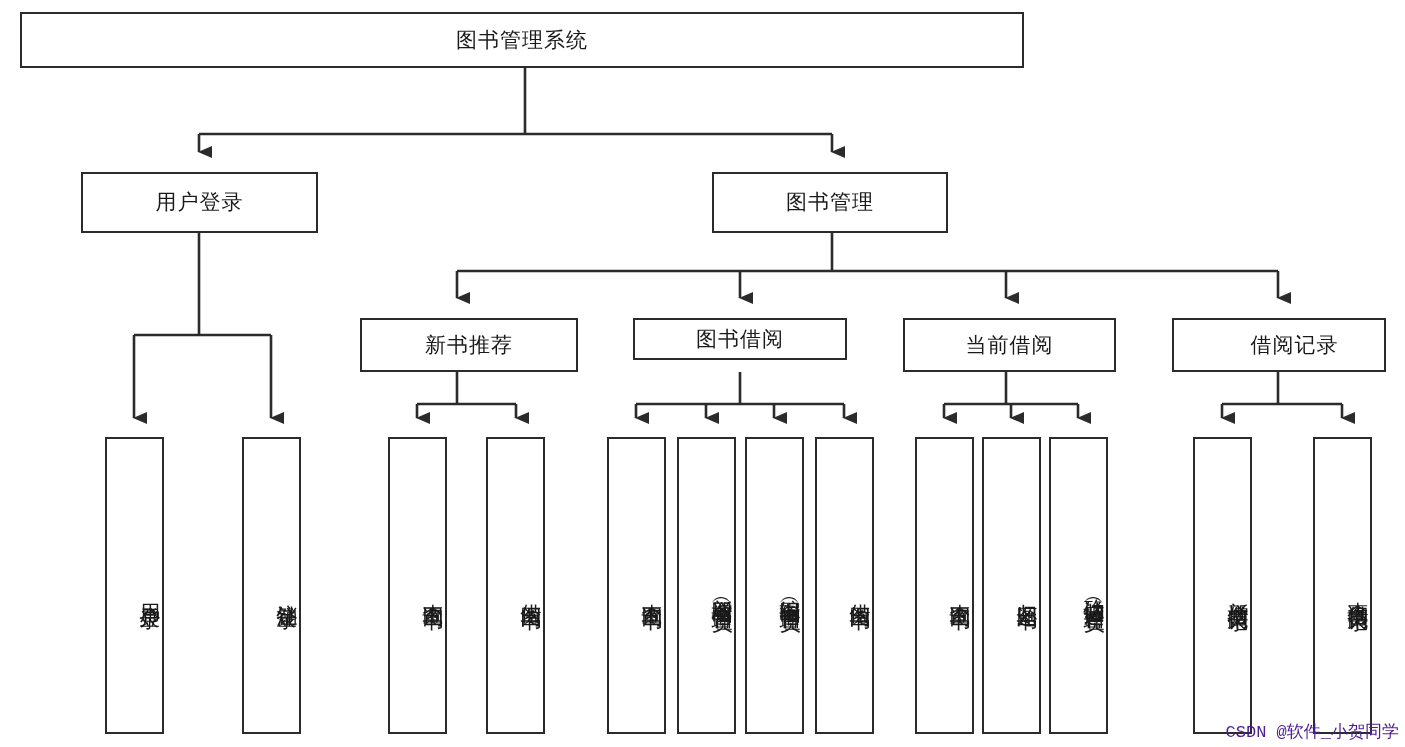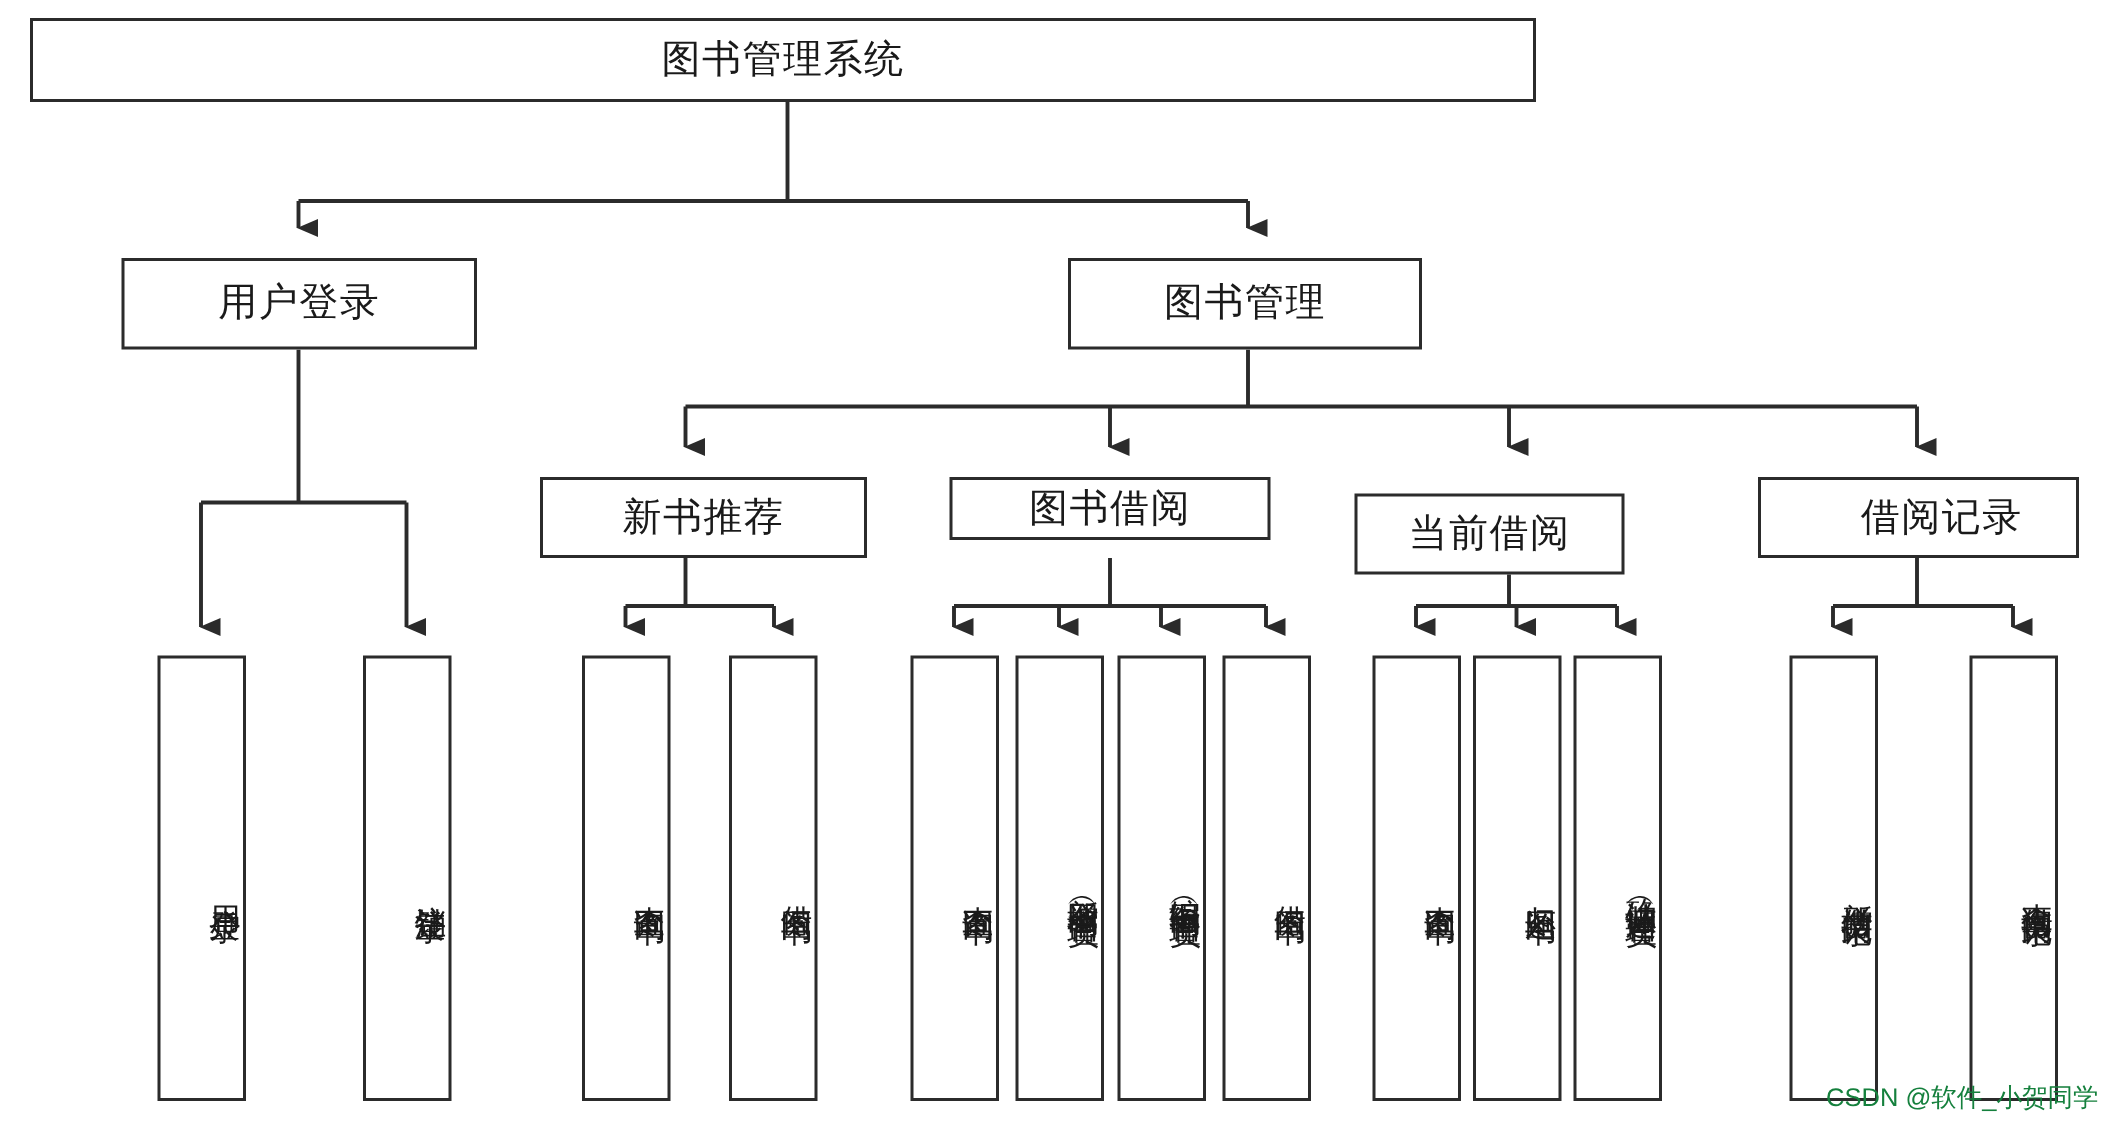--- a/index.html
+++ b/index.html
@@ -28,21 +28,21 @@
     box-sizing: border-box;
     border: 2px solid #2b2b2b;
     background: #ffffff;
     display: flex;
     align-items: center;
     justify-content: center;
     color: #1a1a1a;
     line-height: 1.18;
   }
   .node.h {
-    font-size: 26px;
+    font-size: 21px;
     letter-spacing: 1px;
     text-align: center;
   }
   .node.v {
     writing-mode: vertical-rl;
     text-orientation: upright;
     font-size: 21px;
     letter-spacing: 2px;
     padding-top: 10px;
     align-items: flex-start;
@@ -51,23 +51,23 @@
   .node.v .vtext {
     writing-mode: vertical-rl;
     text-orientation: upright;
     white-space: nowrap;
   }
   #watermark {
     position: absolute;
     right: 6px;
     bottom: 4px;
     font-size: 17px;
-    color: #15803d;
+    color: #4c1d95;
     white-space: nowrap;
-    font-family: Liberation Sans, sans-serif;
+    font-family: Liberation Mono, monospace;
   }
 </style>
 </head>
 <body>
 
 <div id="canvas">
 
   <svg class="wires" viewBox="0 0 1405 747">
     <defs>
       <marker id="arrow" viewBox="0 0 12 14" refX="6" refY="13" markerWidth="12" markerHeight="14" orient="auto-start-reverse" markerUnits="userSpaceOnUse">
@@ -128,21 +128,21 @@
   <div class="node h" style="left:712px; top:172px; width:236px; height:61px;">
     <span>图书管理</span>
   </div>
 
   <div class="node h" style="left:360px; top:318px; width:218px; height:54px;">
     <span>新书推荐</span>
   </div>
   <div class="node h" style="left:633px; top:318px; width:214px; height:42px;">
     <span>图书借阅</span>
   </div>
-  <div class="node h" style="left:903px; top:329px; width:180px; height:54px;">
+  <div class="node h" style="left:903px; top:318px; width:213px; height:54px;">
     <span>当前借阅</span>
   </div>
   <div class="node h" style="left:1172px; top:318px; width:214px; height:54px;padding-left:31px;">
     <span>借阅记录</span>
   </div>
 
   <div class="node v" style="left:105px; top:437px; width:59px; height:297px;">
     <span class="vtext">用户登录</span>
   </div>
   <div class="node v" style="left:242px; top:437px; width:59px; height:297px;">

